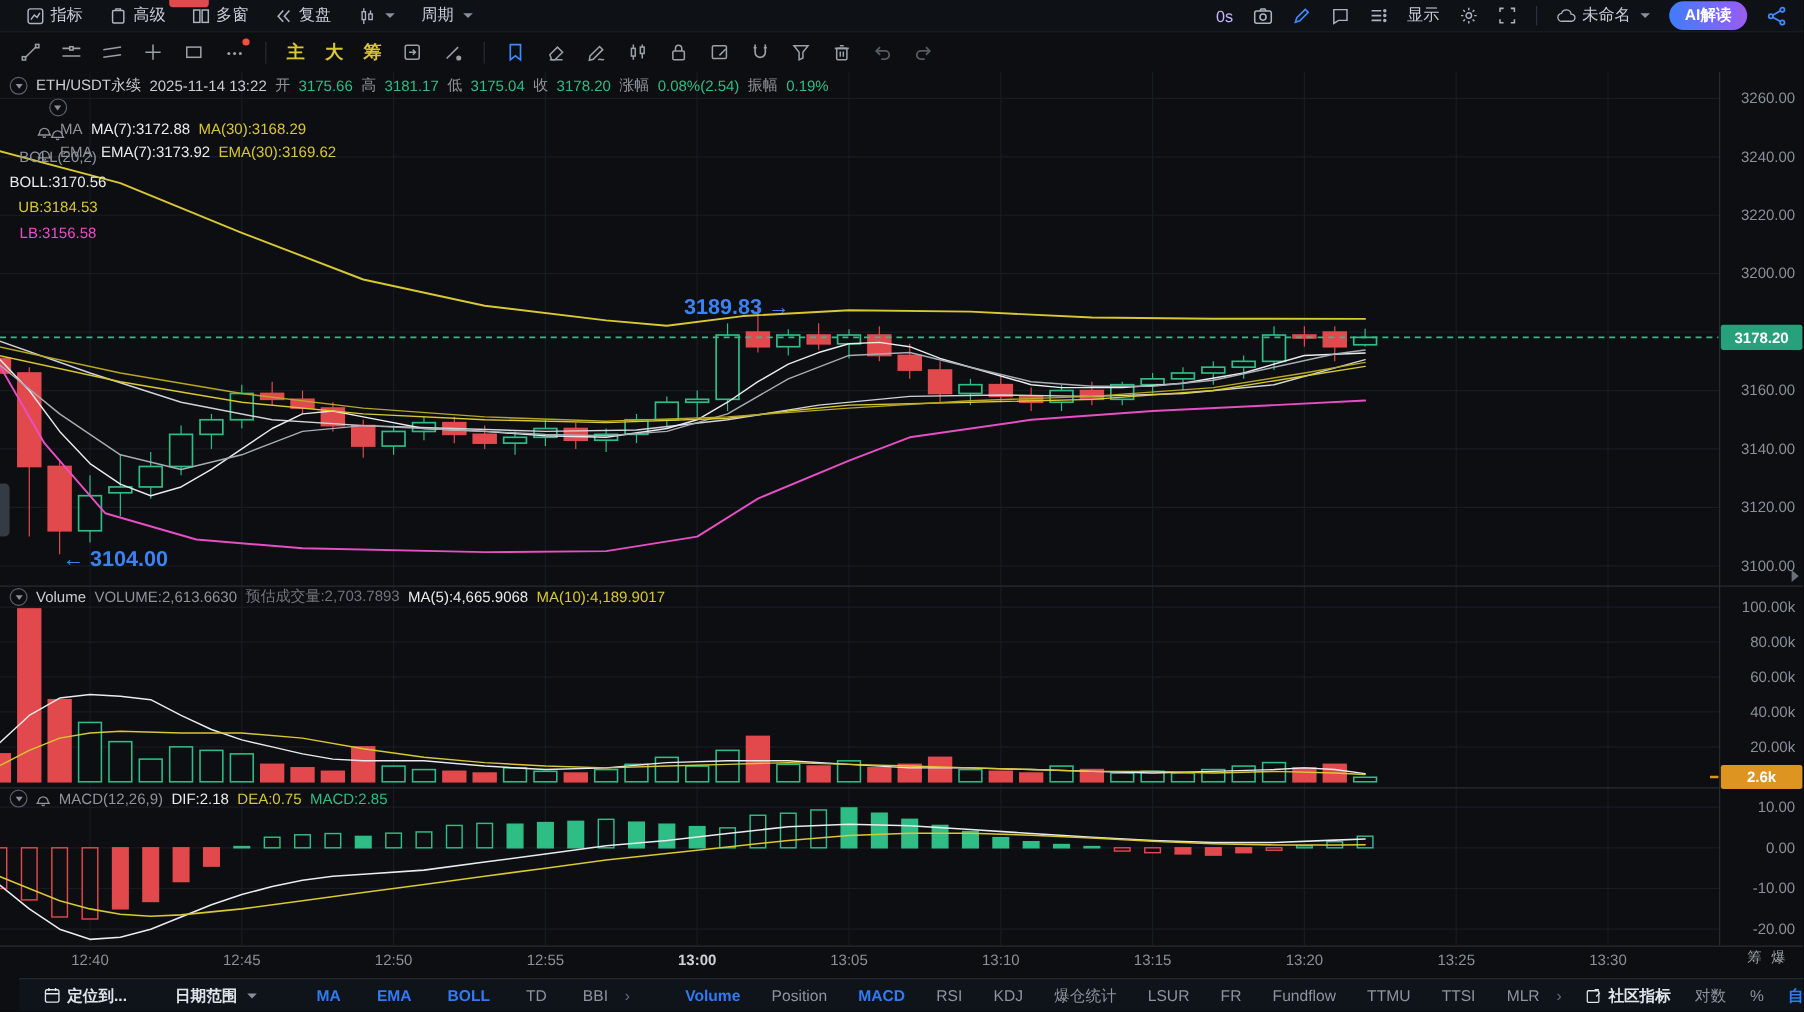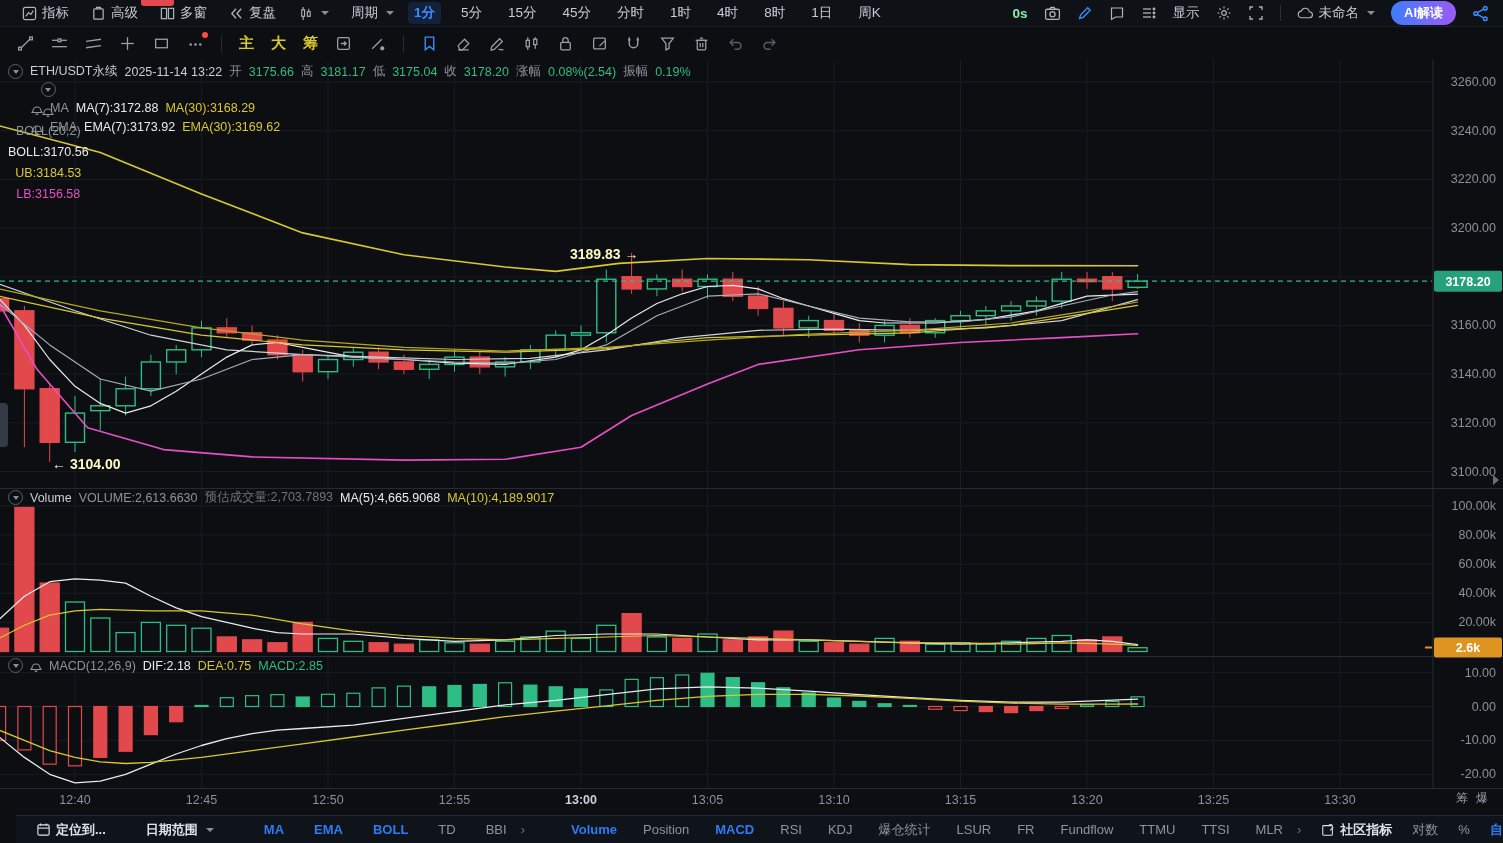--- a/index.html
+++ b/index.html
@@ -40,21 +40,21 @@
   .legend { position:absolute; z-index:10; display:flex; align-items:center; gap:7px;
             font-size:12.5px; white-space:nowrap; }
   .cc { width:15px; height:15px; border:1px solid #5a616b; border-radius:50%; display:inline-flex;
         align-items:center; justify-content:center; flex:0 0 auto; cursor:pointer; }
   .cc i { width:0; height:0; border-left:3.5px solid transparent; border-right:3.5px solid transparent;
           border-top:4px solid #8a9098; margin-top:1px; }
   .lg-gray { color:#8f939b; } .lg-lt { color:#c9cdd4; } .lg-dim { color:#70747c; }
   .lg-white { color:#e9ebef; } .lg-green { color:#2ebd85; } .lg-yellow { color:#d9c831; } .lg-mag { color:#e84fc6; }
 
   
-  .anno { position:absolute; color:#fef9c3; font-size:14px; font-weight:bold; z-index:9; white-space:nowrap; }
+  .anno { position:absolute; color:#3b82f6; font-size:18px; font-weight:bold; z-index:9; white-space:nowrap; }
 
   
   .bottombar { position:absolute; left:16px; top:815px; width:1503px; height:28px; background:#0f131a;
                border-top:1px solid #232832; display:flex; align-items:center; font-size:13px;
                color:#8f939b; z-index:30; }
   .bb-item { margin-left:20px; cursor:pointer; white-space:nowrap; display:flex; align-items:center; gap:5px; }
   .bb-item.bold { color:#dfe3ea; font-weight:bold; }
   .bb-item.active { color:#2f7bf6; font-weight:bold; }
   .bb-div { width:1px; height:16px; background:#262b33; margin-left:20px; }
   .chev-r { color:#6a707a; font-size:13px; margin-left:14px; cursor:pointer; }
@@ -436,34 +436,22 @@
             <rect x="10" y="6" width="3" height="5"></rect>
             <line x1="11.5" y1="3" x2="11.5" y2="6"></line>
           </svg>
       </span>
         <span class="caret-dn"></span>
     </div>
     <div class="tb-item">
       <span>周期</span>
       <span class="caret-dn"></span>
     </div>
-    <div class="grp" id="timeframes">
-        <span class="tf active">1分</span>
-        <span class="tf">5分</span>
-        <span class="tf">15分</span>
-        <span class="tf">45分</span>
-        <span class="tf">分时</span>
-        <span class="tf">1时</span>
-        <span class="tf">4时</span>
-        <span class="tf">8时</span>
-        <span class="tf">1日</span>
-        <span class="tf">周K</span>
-      </div>
     <div class="topbar-right">
-      <span style="color:#86efac;font-weight:bold;">0s</span>
+      <span style="color:#c4b5fd;">0s</span>
       <span class="icon-btn">
         <svg width="17" height="17" viewBox="0 0 16 16" fill="none" stroke="#aeb4bc" stroke-width="1.2">
             <rect x="1.5" y="4" width="13" height="9.5" rx="1.5"></rect>
             <circle cx="8" cy="8.7" r="2.4"></circle>
             <path d="M5.5 4l1-1.7h3l1 1.7"></path>
           </svg>
       </span>
       <span class="icon-btn">
         <svg width="16" height="16" viewBox="0 0 16 16" fill="none" stroke="#3d8bff" stroke-width="1.4">
             <path d="M2.5 13.5l1.2-3.7 7-7 2.5 2.5-7 7-3.7 1.2z"></path>

